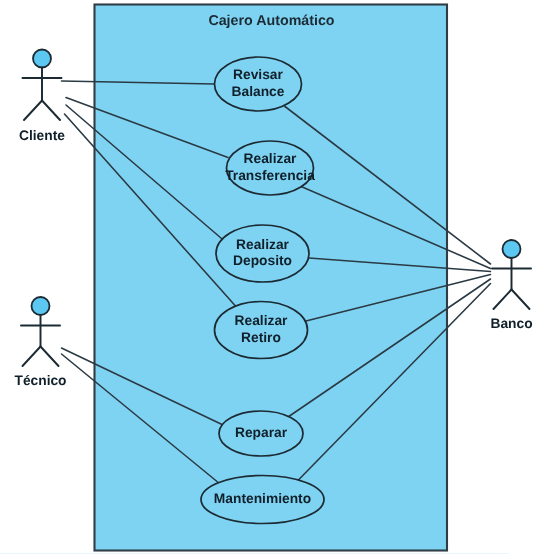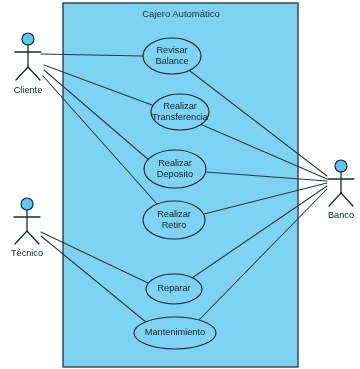--- a/index.html
+++ b/index.html
@@ -11,20 +11,21 @@
     width: 360px;
     height: 369px;
     overflow: hidden;
     font-family: "Liberation Sans", sans-serif;
   }
   #diagram-root {
     position: relative;
     width: 360px;
     height: 369px;
     background: #ffffff;
+    font-weight: bold;
   }
   svg.canvas {
     position: absolute;
     top: 0;
     left: 0;
     width: 360px;
     height: 369px;
     display: block;
   }
   .system-box {

